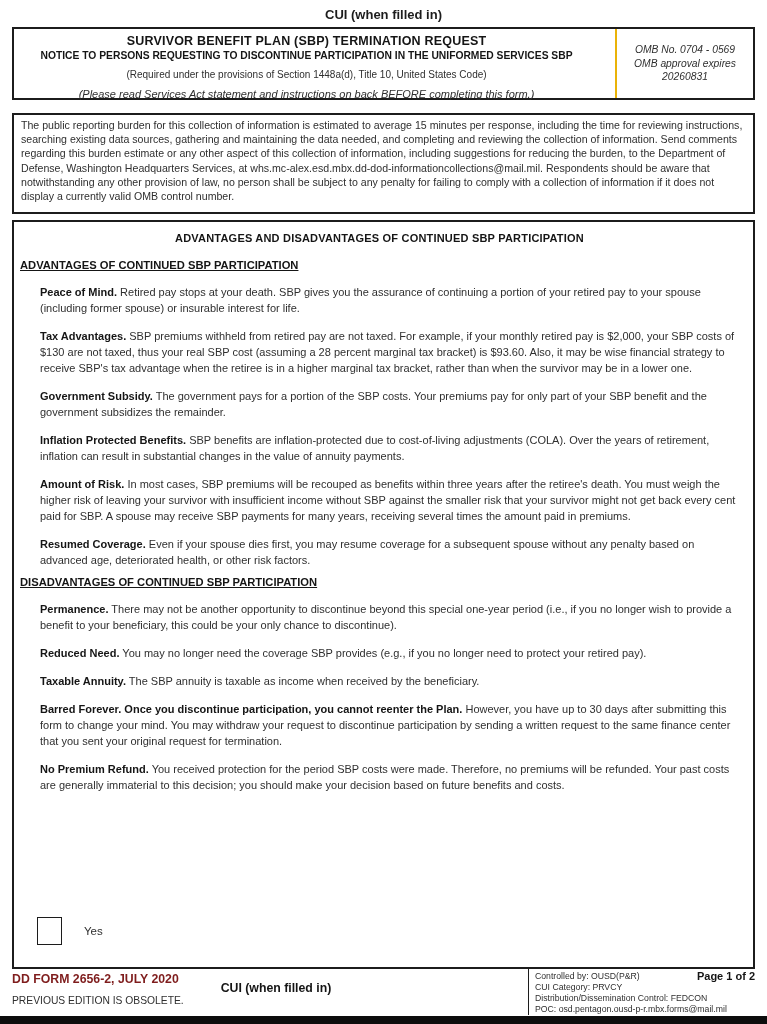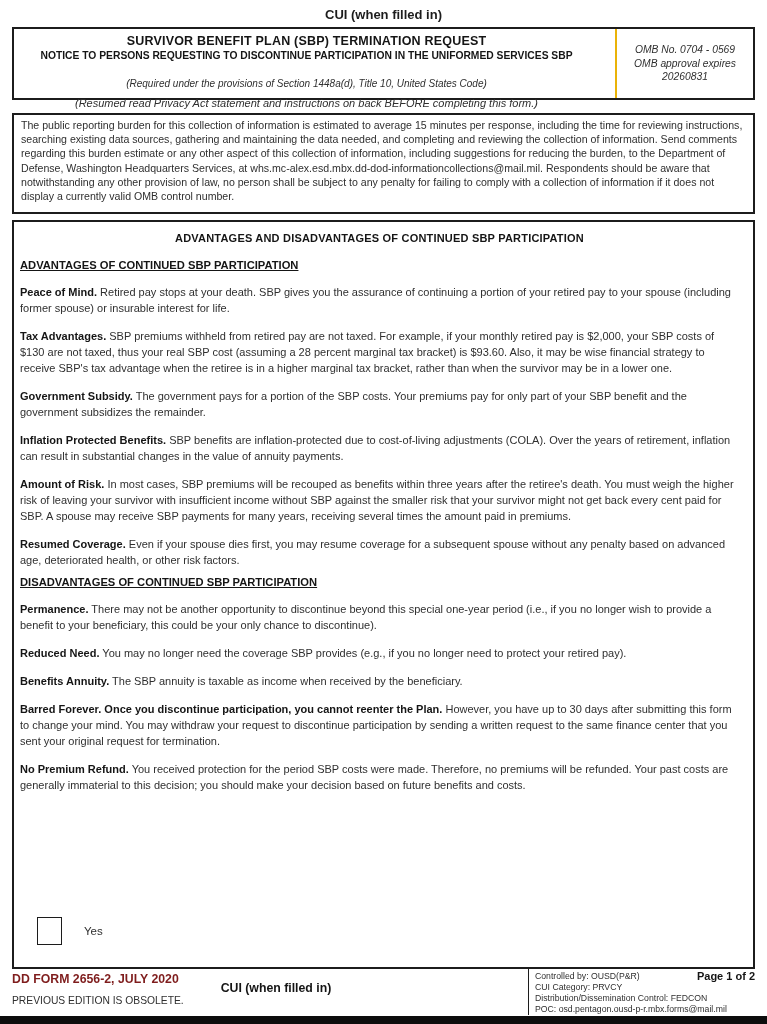--- a/index.html
+++ b/index.html
@@ -28,21 +28,21 @@
     height: 73px;
   }
   .header-title-cell {
     flex: 1 1 auto;
     border-right: 2px solid #eab308;
     text-align: center;
     padding: 5px 24px 3px 8px;
   }
   .header-title { font-size: 12.5px; font-weight: bold; color: #151515; letter-spacing: .2px; }
   .header-subtitle { font-size: 10.3px; font-weight: bold; color: #151515; margin-top: 2px; }
-  .header-authority { font-size: 10px; font-style: italic; margin-top: 17px; color: #2f2f2f; }
+  .header-authority { font-size: 10px; margin-top: 8px; color: #2f2f2f; }
   .header-instruction { font-size: 11px; font-style: italic; margin-top: 8px; color: #2f2f2f; }
   .omb-cell {
     width: 136px;
     display: flex; flex-direction: column;
     align-items: center; justify-content: center;
     font-size: 10.3px; font-style: italic;
     text-align: center; line-height: 1.35;
     color: #2f2f2f;
     padding: 2px;
     border-radius: 12px;
@@ -83,20 +83,21 @@
     font-size: 11.2px;
     color: #151515;
     text-decoration: underline;
     margin-bottom: 13px;
   }
   .para {
     font-size: 11px;
     line-height: 16px;
     margin-bottom: 12px;
     color: #2f2f2f;
+    margin-left: 20px;
   }
   .para b { color: #151515; }
   .confirm-row {
     margin-top: auto;
     margin-bottom: 12px;
     display: flex;
     align-items: center;
   }
   .confirm-label { font-weight: bold; font-size: 11.5px; color: #151515; }
   .confirm-checkbox {
@@ -146,21 +147,21 @@
 
 <div class="cui-banner">CUI (when filled in)</div>
 
 <div class="frame">
 
   <div class="header-box">
     <div class="header-title-cell">
       <div class="header-title">SURVIVOR BENEFIT PLAN (SBP) TERMINATION REQUEST</div>
       <div class="header-subtitle">NOTICE TO PERSONS REQUESTING TO DISCONTINUE PARTICIPATION IN THE UNIFORMED SERVICES SBP</div>
       <div class="header-authority">(Required under the provisions of Section 1448a(d), Title 10, United States Code)</div>
-      <div class="header-instruction">(Resumed read Privacy Act statement and instructions on back BEFORE completing this form.)</div>
+      <div class="header-instruction">(Please read Services Act statement and instructions on back BEFORE completing this form.)</div>
     </div>
     <div class="omb-cell">
       <div>OMB No. 0704 - 0569</div>
       <div>OMB approval expires</div>
       <div>20260831</div>
     </div>
   </div>
 
   <div class="burden-box">
     <p>The public reporting burden for this collection of information is estimated to average 15 minutes per response, including the time for reviewing instructions, searching existing data sources, gathering and maintaining the data needed, and completing and reviewing the collection of information. Send comments regarding this burden estimate or any other aspect of this collection of information, including suggestions for reducing the burden, to the Department of Defense, Washington Headquarters Services, at whs.mc-alex.esd.mbx.dd-dod-informationcollections@mail.mil. Respondents should be aware that notwithstanding any other provision of law, no person shall be subject to any penalty for failing to comply with a collection of information if it does not display a currently valid OMB control number.</p>
@@ -175,21 +176,21 @@
     <p class="para"><b>Tax Advantages.</b> <span>SBP premiums withheld from retired pay are not taxed. For example, if your monthly retired pay is $2,000, your SBP costs of $130 are not taxed, thus your real SBP cost (assuming a 28 percent marginal tax bracket) is $93.60. Also, it may be wise financial strategy to receive SBP's tax advantage when the retiree is in a higher marginal tax bracket, rather than when the survivor may be in a lower one.</span></p>
     <p class="para"><b>Government Subsidy.</b> <span>The government pays for a portion of the SBP costs. Your premiums pay for only part of your SBP benefit and the government subsidizes the remainder.</span></p>
     <p class="para"><b>Inflation Protected Benefits.</b> <span>SBP benefits are inflation-protected due to cost-of-living adjustments (COLA). Over the years of retirement, inflation can result in substantial changes in the value of annuity payments.</span></p>
     <p class="para"><b>Amount of Risk.</b> <span>In most cases, SBP premiums will be recouped as benefits within three years after the retiree's death. You must weigh the higher risk of leaving your survivor with insufficient income without SBP against the smaller risk that your survivor might not get back every cent paid for SBP. A spouse may receive SBP payments for many years, receiving several times the amount paid in premiums.</span></p>
     <p class="para" style="margin-bottom:8px;"><b>Resumed Coverage.</b> <span>Even if your spouse dies first, you may resume coverage for a subsequent spouse without any penalty based on advanced age, deteriorated health, or other risk factors.</span></p>
 
     <div class="sub-heading">DISADVANTAGES OF CONTINUED SBP PARTICIPATION</div>
 
     <p class="para"><b>Permanence.</b> <span>There may not be another opportunity to discontinue beyond this special one-year period (i.e., if you no longer wish to provide a benefit to your beneficiary, this could be your only chance to discontinue).</span></p>
     <p class="para"><b>Reduced Need.</b> <span>You may no longer need the coverage SBP provides (e.g., if you no longer need to protect your retired pay).</span></p>
-    <p class="para"><b>Benefits Annuity.</b> <span>The SBP annuity is taxable as income when received by the beneficiary.</span></p>
+    <p class="para"><b>Taxable Annuity.</b> <span>The SBP annuity is taxable as income when received by the beneficiary.</span></p>
 
 
     <p class="para"><b>Barred Forever. Once you discontinue participation, you cannot reenter the Plan.</b> <span>However, you have up to 30 days after submitting this form to change your mind. You may withdraw your request to discontinue participation by sending a written request to the same finance center that you sent your original request for termination.</span></p>
     <p class="para"><b>No Premium Refund.</b> <span>You received protection for the period SBP costs were made. Therefore, no premiums will be refunded. Your past costs are generally immaterial to this decision; you should make your decision based on future benefits and costs.</span></p>
 
     <div class="confirm-row">
       <span class="confirm-checkbox" role="checkbox" aria-checked="false"></span>
       <span class="confirm-yes">Yes</span>
     </div>
   </div>

